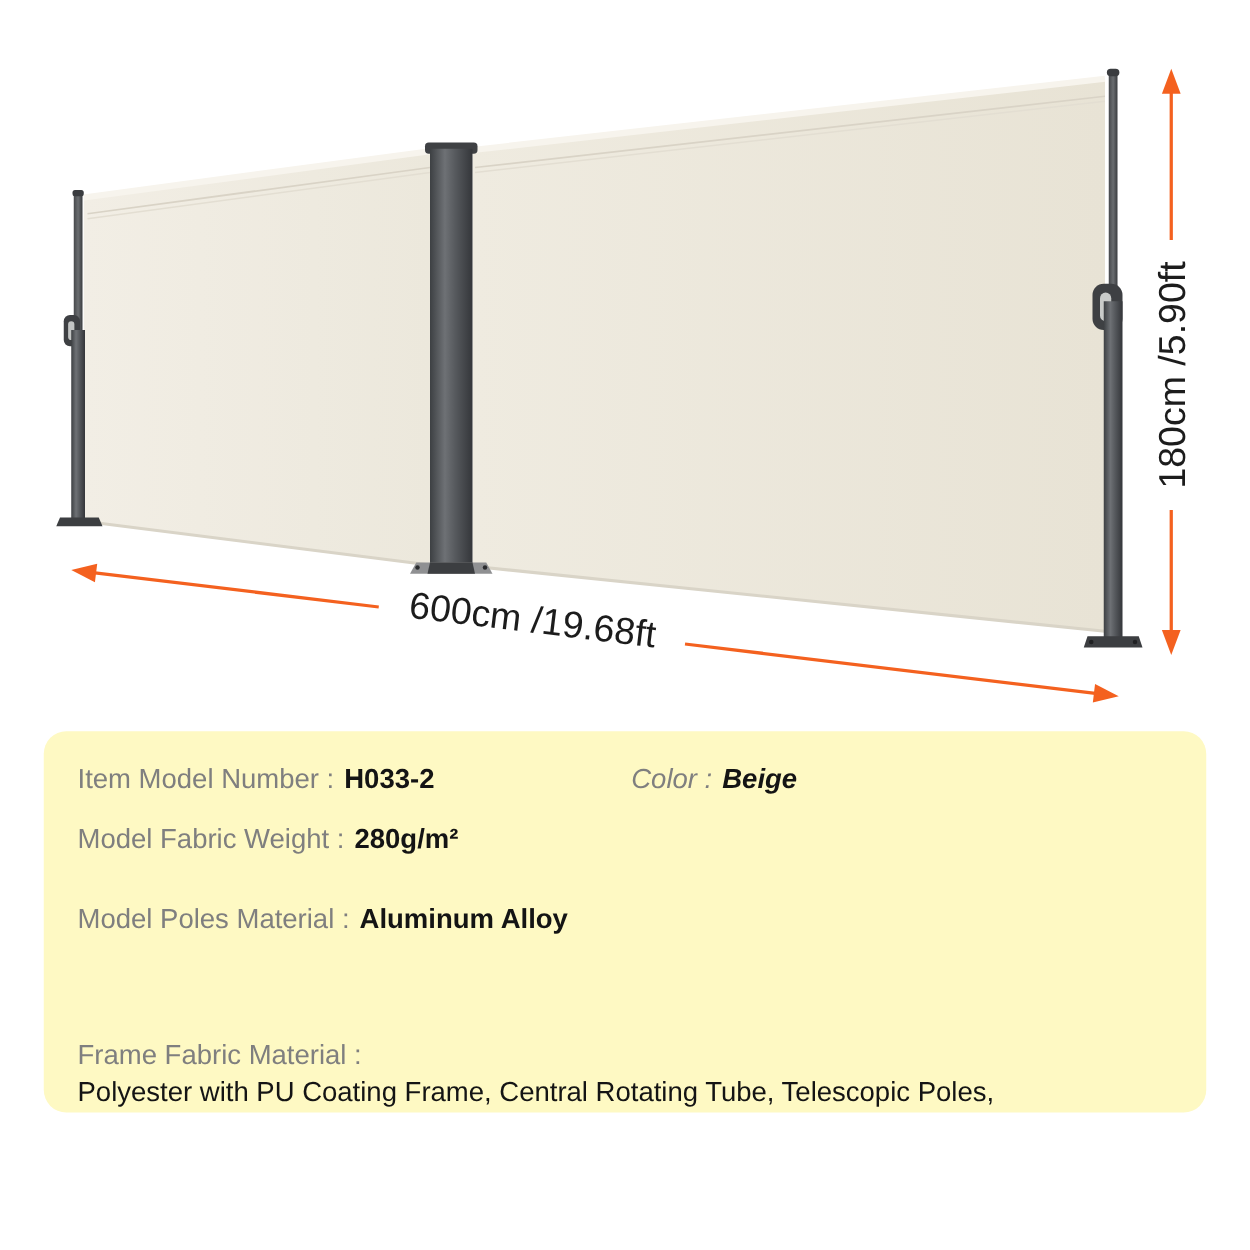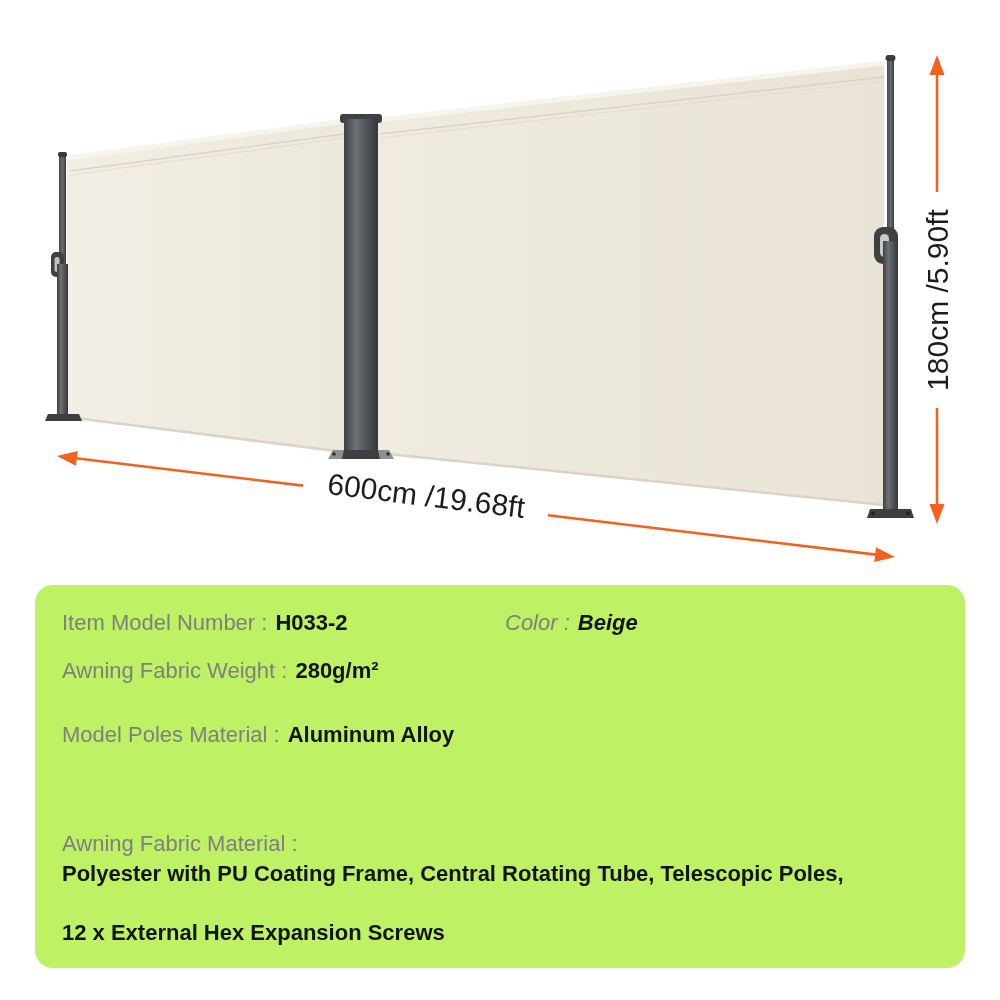--- a/index.html
+++ b/index.html
@@ -1,29 +1,29 @@
 <!DOCTYPE html>
 <html><head>
 <meta charset="utf-8">
 <style>
   html,body{margin:0;padding:0;background:#ffffff;}
   body{font-family:"Liberation Sans", sans-serif;}
   .page{position:relative;width:1000px;height:1000px;background:#ffffff;overflow:hidden;}
   .hero{position:absolute;top:0;left:0;width:1000px;height:578px;}
   .dim-label{font-size:30px;fill:#1c1c1c;font-family:"Liberation Sans",sans-serif;}
   .spec-panel{
-    position:absolute;left:35px;top:585px;width:930px;height:383px;
-    background:#bef264;border-radius:18px;
+    position:absolute;left:35px;top:585px;width:930px;height:305px;
+    background:#fef9c3;border-radius:18px;
   }
   .spec-line{
     position:absolute;left:27px;white-space:nowrap;
     font-size:22px;line-height:26px;color:#7f7f7f;
   }
   .spec-line b{color:#141414;font-weight:bold;margin-left:8px;}
-  .spec-line.boldline{color:#141414;font-weight:bold;}
+  .spec-line.boldline{color:#141414;font-weight:normal;}
   .col2{left:470px;font-style:italic;}
 </style>
 </head>
 <body>
 
 <div class="page">
 
   <svg class="hero" viewBox="0 0 1000 578">
     <defs>
       <linearGradient id="gradLeft" x1="0" y1="0" x2="1" y2="0">
@@ -112,32 +112,29 @@
   <div class="spec-panel">
 
     <div class="spec-line" style="top:25px">
       <span>Item Model Number :</span><b>H033-2</b>
     </div>
     <div class="spec-line col2" style="top:25px">
       <span>Color :</span><b>Beige</b>
     </div>
 
     <div class="spec-line" style="top:73px">
-      <span>Awning Fabric Weight :</span><b>280g/m²</b>
+      <span>Model Fabric Weight :</span><b>280g/m²</b>
     </div>
 
     <div class="spec-line" style="top:137px">
       <span>Model Poles Material :</span><b style="">Aluminum Alloy</b>
     </div>
 
 
     <div class="spec-line" style="top:246px">
-      <span>Awning Fabric Material :</span>
+      <span>Frame Fabric Material :</span>
     </div>
     <div class="spec-line boldline" style="top:276px">
       <span>Polyester with PU Coating Frame, Central Rotating Tube, Telescopic Poles,</span>
-    </div>
-    <div class="spec-line boldline" style="top:335px">
-      <span>12 x External Hex Expansion Screws</span>
     </div>
 
   </div>
 </div>
 
 </body></html>

